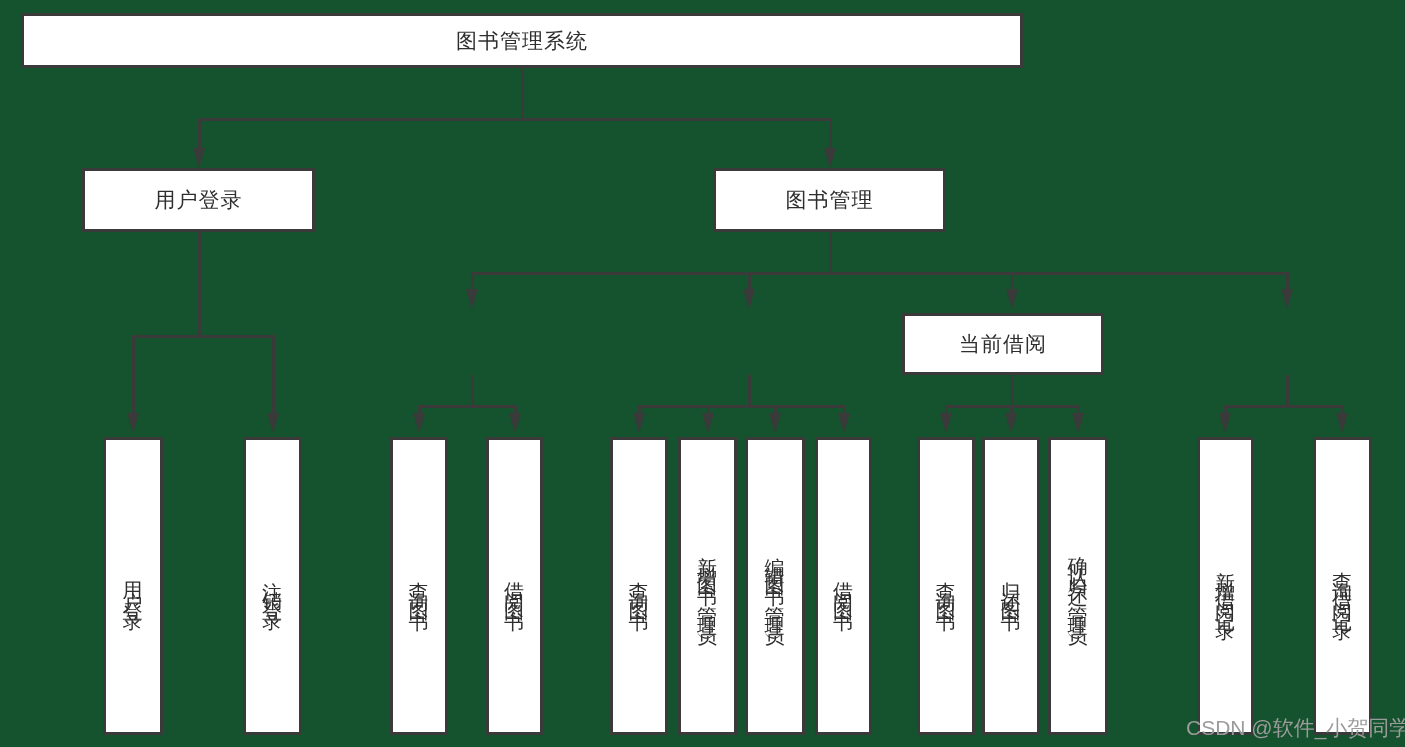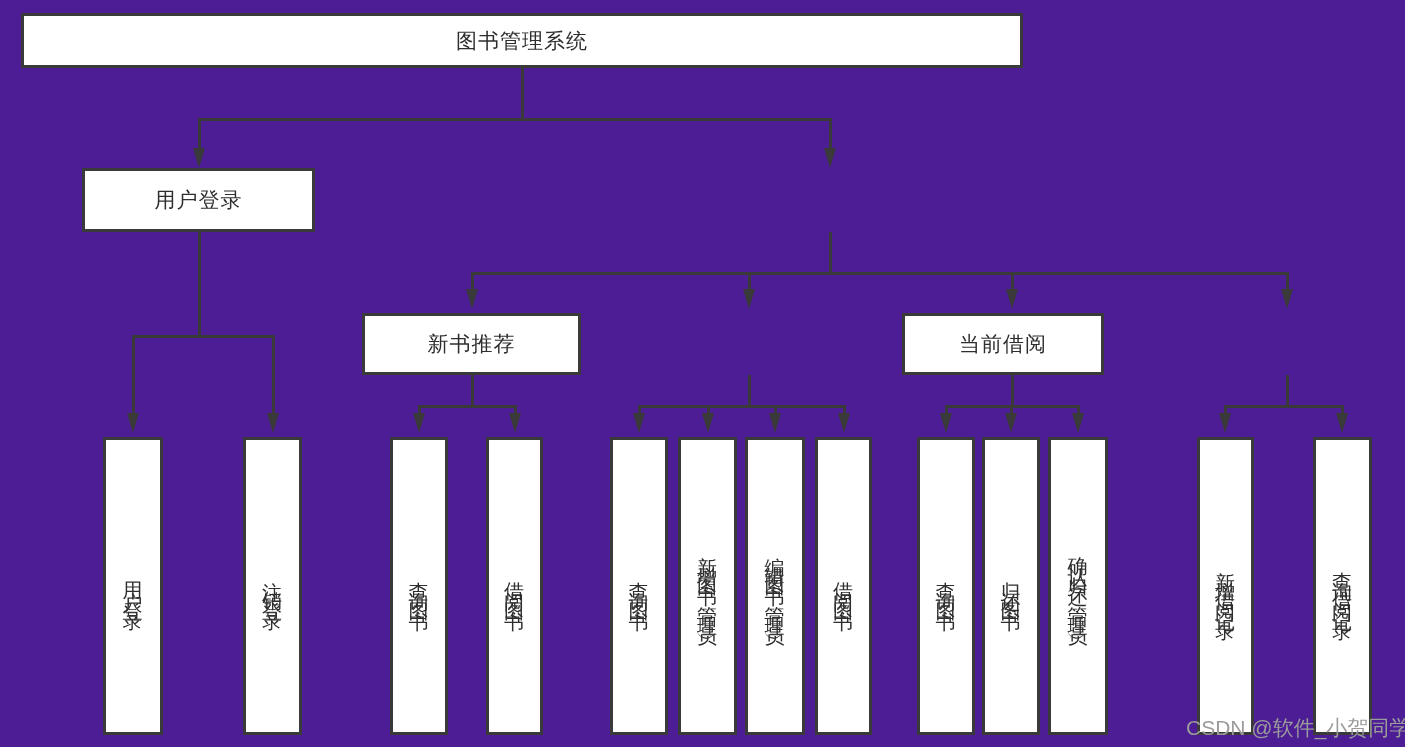--- a/index.html
+++ b/index.html
@@ -1,17 +1,17 @@
 <!DOCTYPE html>
 <html><head>
 <meta charset="utf-8">
 <style>
   html,body{margin:0;padding:0;background:#fff;}
   .canvas{
-    position:relative;width:1405px;height:747px;background:#4c1d95;overflow:hidden;
+    position:relative;width:1405px;height:747px;background:#14532d;overflow:hidden;
     font-family:"Liberation Sans",sans-serif;color:#2e2e2e;
   }
   .line{position:absolute;background:#3a3a3a;}
   .line.v{width:3px;}
   .line.h{height:3px;}
   .arrow{
     position:absolute;width:0;height:0;
     border-left:6.5px solid transparent;border-right:6.5px solid transparent;
     border-top:20px solid #3a3a3a;
   }
@@ -94,24 +94,24 @@
   <div class="line v" style="left:1340.5px;top:406px;height:9px"></div>
   <div class="arrow" style="left:1335.5px;top:413px"></div>
 
   <div class="node hbox" style="left:21px;top:13px;width:1002px;height:55px">
     <span>图书管理系统</span>
   </div>
 
   <div class="node hbox" style="left:82px;top:168px;width:233px;height:64px">
     <span>用户登录</span>
   </div>
+  <div class="node hbox" style="left:713px;top:168px;width:233px;height:64px">
+    <span>图书管理</span>
+  </div>
 
-  <div class="node hbox" style="left:362px;top:313px;width:219px;height:62px">
-    <span>新书推荐</span>
-  </div>
   <div class="node hbox" style="left:902px;top:313px;width:202px;height:62px">
     <span>当前借阅</span>
   </div>
 
   <div class="node vbox" style="left:103px;top:437px;width:60px;height:298px">
     <span>用户登录</span>
   </div>
   <div class="node vbox" style="left:243px;top:437px;width:59px;height:298px">
     <span>注销登录</span>
   </div>

